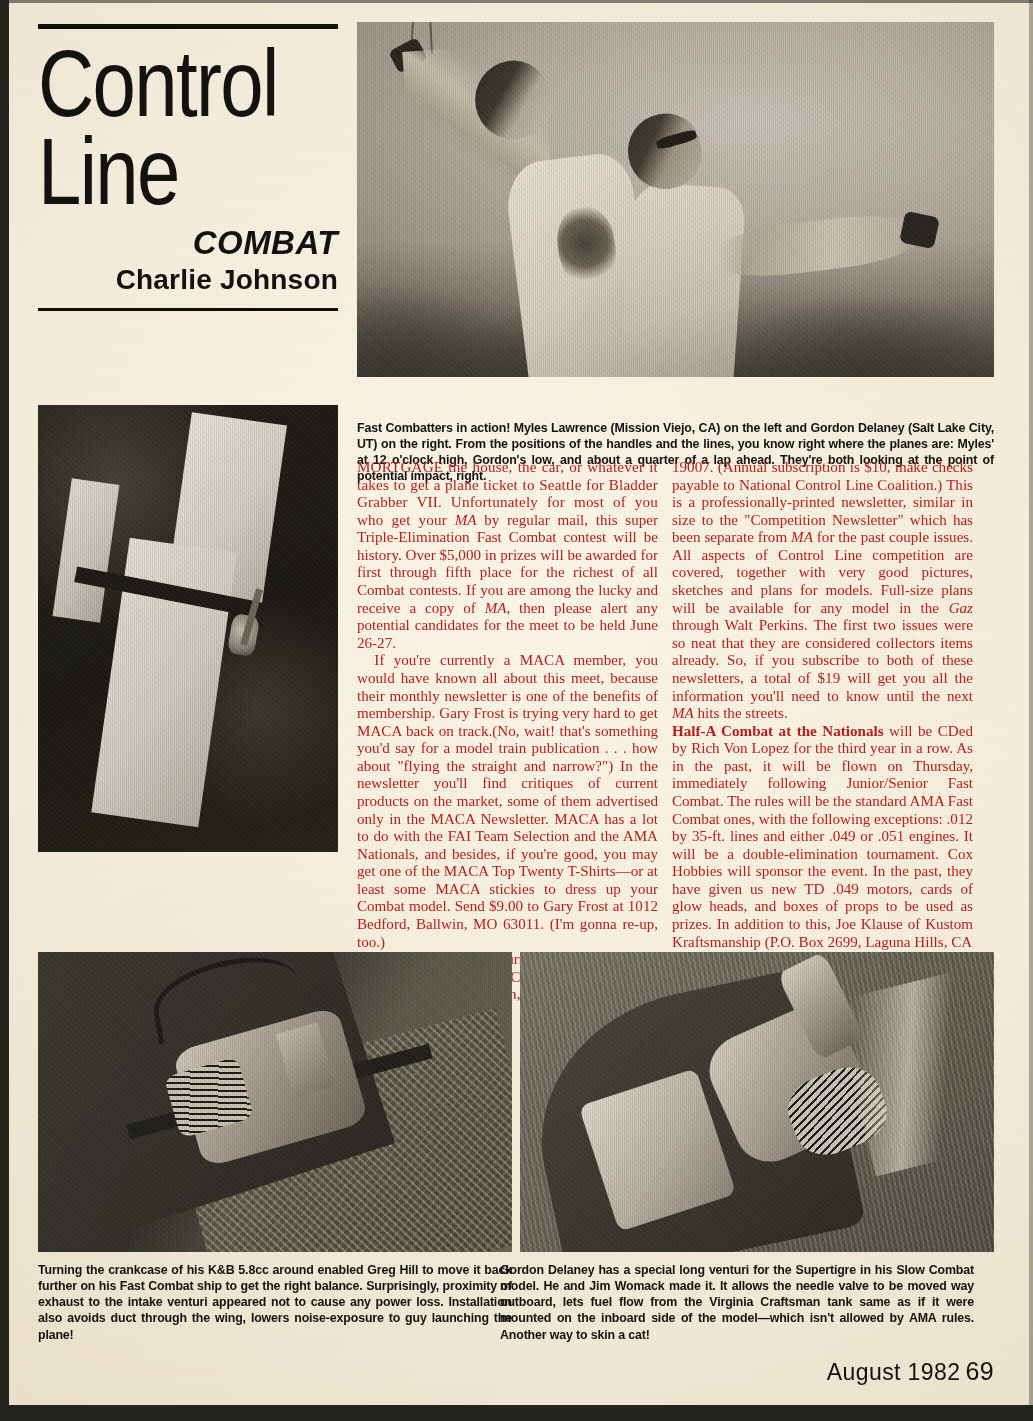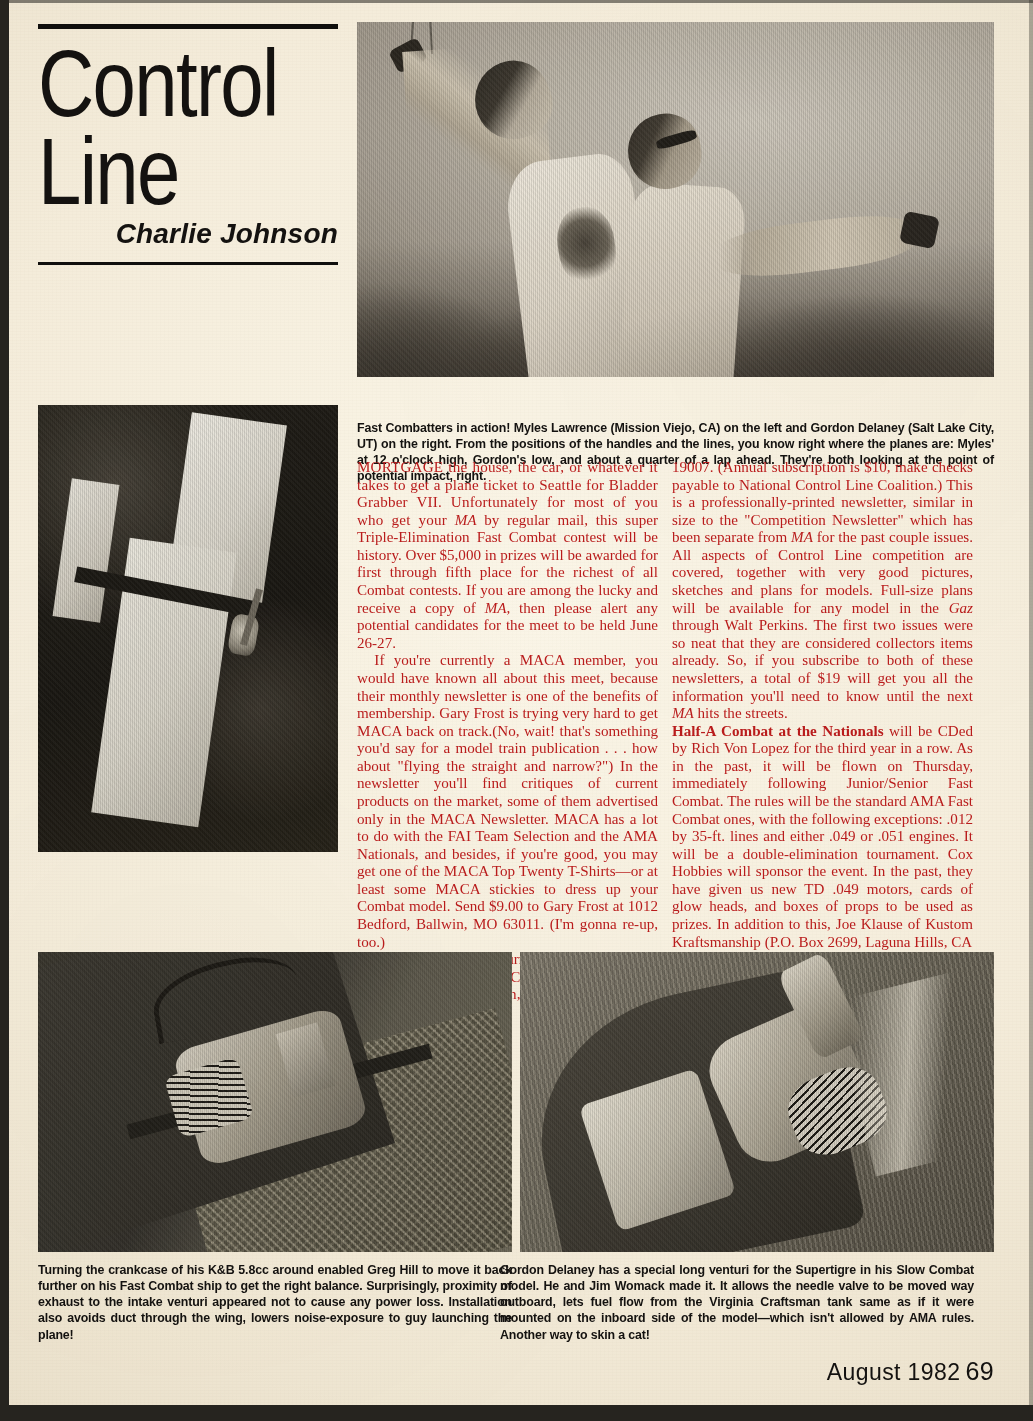--- a/index.html
+++ b/index.html
@@ -71,21 +71,20 @@
     font-style: italic;
     font-size: 33px;
     letter-spacing: .5px;
     text-align: right;
     margin-top: 8px;
     color: #141210;
   }
   #masthead-byline {
     font-family: "Liberation Sans", sans-serif;
     font-weight: bold;
-    font-style: italic;
     font-size: 28px;
     letter-spacing: .2px;
     text-align: right;
     margin-top: 2px;
     margin-bottom: 12px;
     color: #141210;
   }
 
   
   .photo { position: absolute; overflow: hidden; background: #555047; }
@@ -377,20 +376,21 @@
 
   <div id="paper-ground"></div>
   <div id="paper-grain"></div>
 
   <div id="content">
 
     <div id="masthead">
       <div class="rule-thick"></div>
       <div id="masthead-title">Control
 Line</div>
+      <div id="masthead-sub">COMBAT</div>
       <div id="masthead-byline">Charlie Johnson</div>
       <div class="rule-thin"></div>
     </div>
 
     <div class="photo" id="photo-flyers">
       <div class="sky"></div>
       <div class="treeline"></div>
       <div class="line1"></div>
       <div class="line2"></div>
       <div class="handleA"></div>

